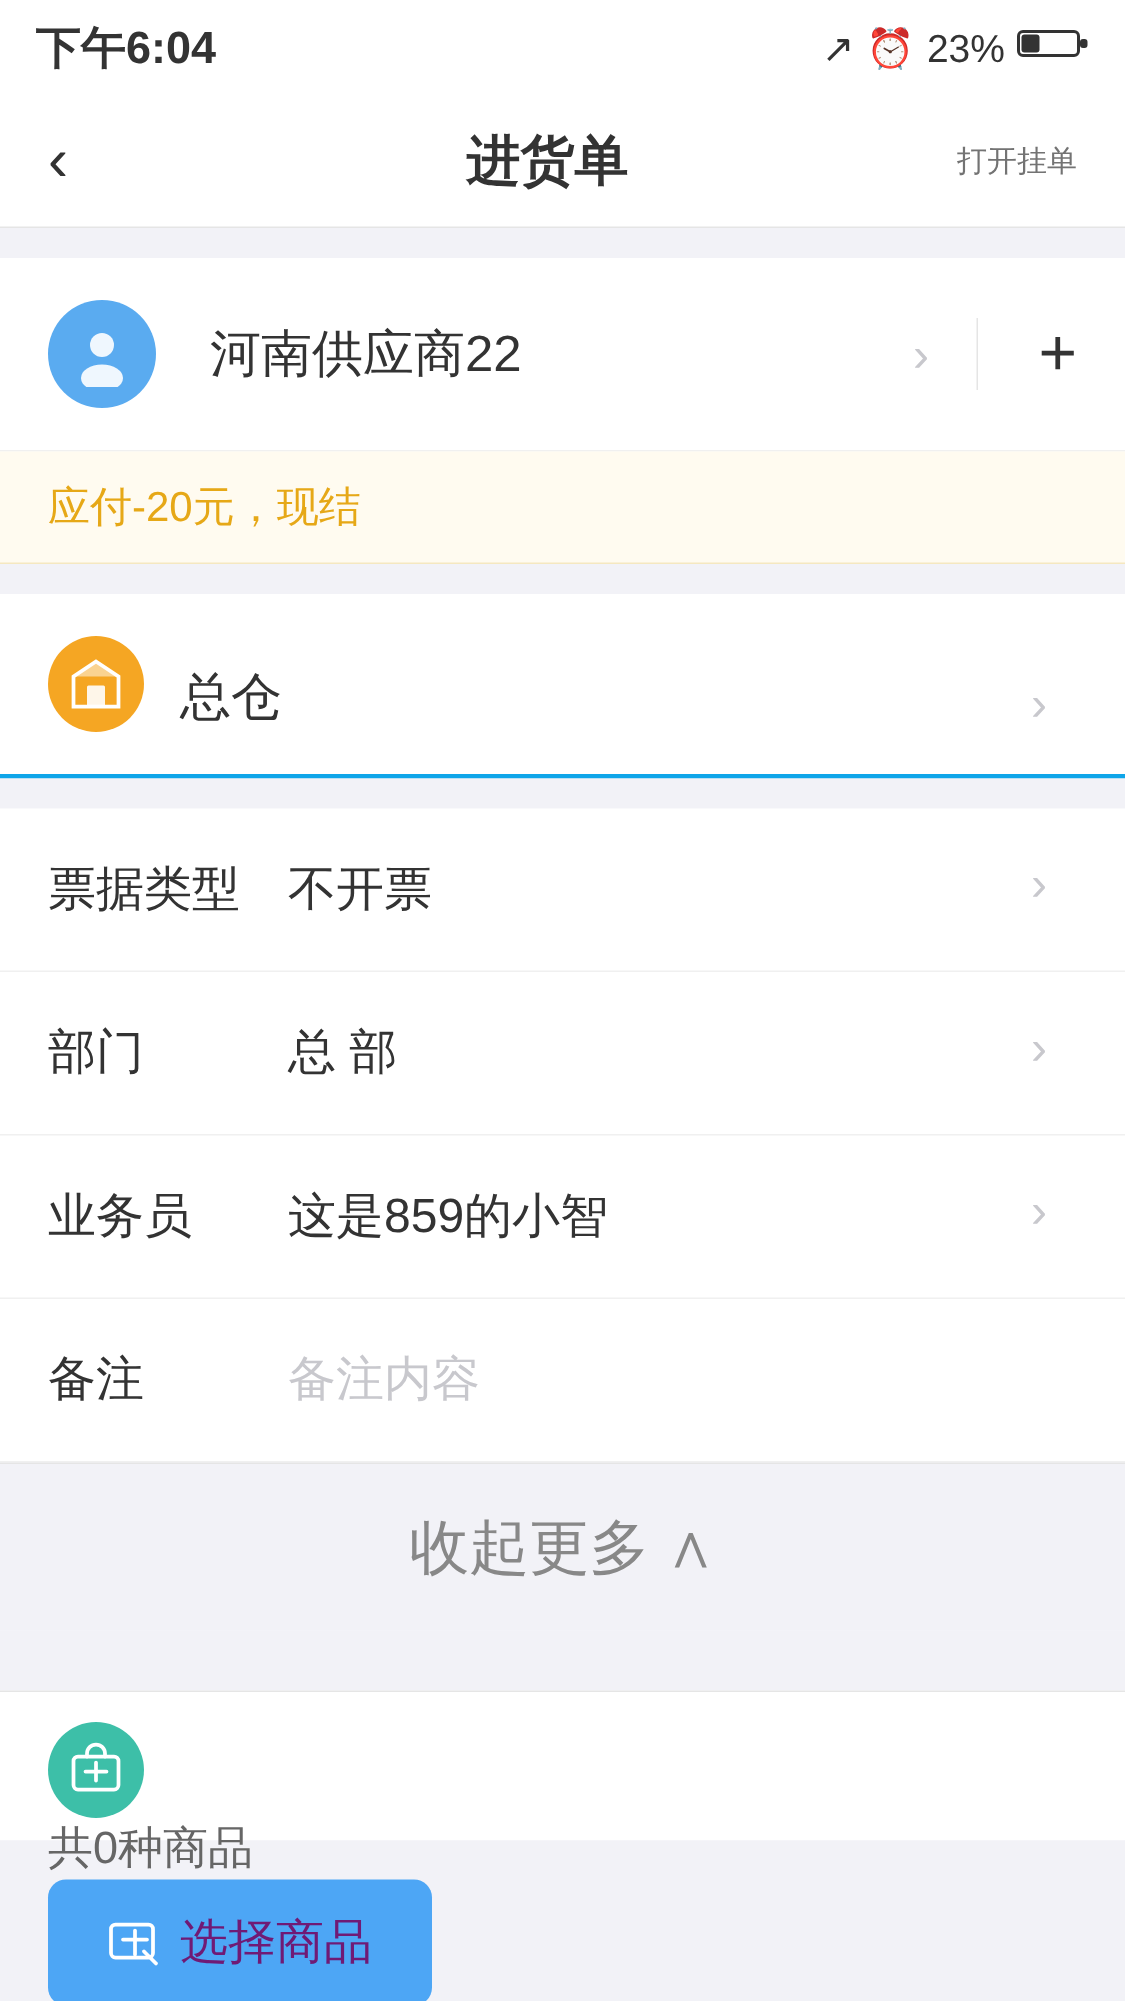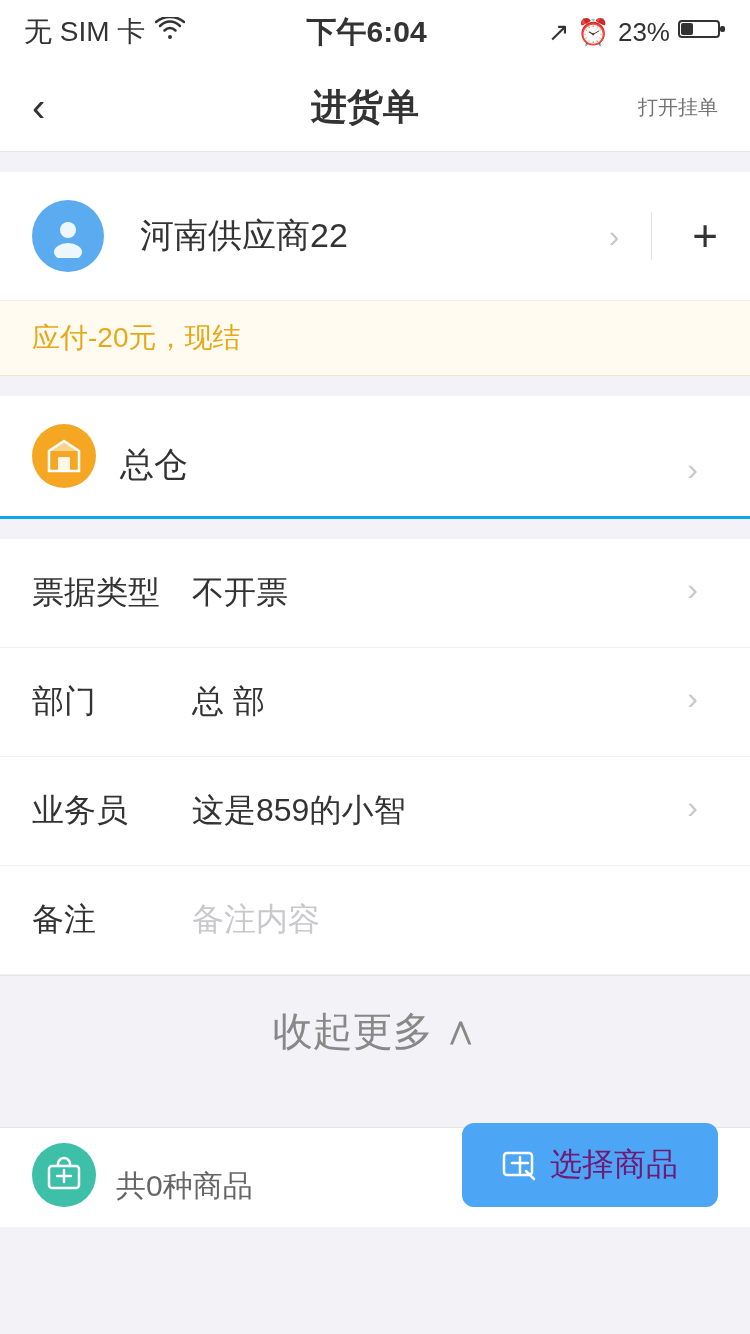--- a/index.html
+++ b/index.html
@@ -187,24 +187,25 @@
       color: #888;
       cursor: pointer;
       border-top: 1px solid #e5e5e5;
     }
 
     
     .bottom-bar {
       background: #fff;
       border-top: 1px solid #e5e5e5;
       display: flex;
-      align-items: flex-end;
+      align-items: flex-start;
       padding: 20px 32px;
       height: 100px;
       margin-top: 20px;
+      flex-direction: column;
     }
     .product-count-icon {
       width: 64px;
       height: 64px;
       border-radius: 50%;
       background: #3dbfa8;
       display: flex;
       align-items: center;
       justify-content: center;
       margin-right: 20px;
@@ -234,31 +235,20 @@
     .gray-bg {
       flex: 1;
       background: #f2f2f7;
       min-height: 200px;
     }
   </style>
 </head>
 <body>
 
 <div class="status-bar">
-  <div class="status-left">
-    <span>无 SIM 卡</span>
-    <span class="wifi-icon">
-      <svg width="30" height="24" viewBox="0 0 30 24" fill="none">
-        <path d="M15 18a2 2 0 100 4 2 2 0 000-4z" fill="#333"></path>
-        <path d="M9.5 13.5C11 12 13 11 15 11s4 1 5.5 2.5" stroke="#333" stroke-width="2.5" stroke-linecap="round" fill="none"></path>
-        <path d="M5 9C7.8 6.2 11.2 4.5 15 4.5s7.2 1.7 10 4.5" stroke="#333" stroke-width="2.5" stroke-linecap="round" fill="none"></path>
-        <path d="M1 5C4.7 1.8 9.6 0 15 0s10.3 1.8 14 5" stroke="#333" stroke-width="2.5" stroke-linecap="round" fill="none"></path>
-      </svg>
-    </span>
-  </div>
   <div class="status-center">下午6:04</div>
   <div class="status-right">
     <span>↗</span>
     <span>⏰</span>
     <span>23%</span>
     <span>
       <svg width="48" height="24" viewBox="0 0 48 24" fill="none">
         <rect x="1" y="4" width="40" height="16" rx="3" stroke="#333" stroke-width="2" fill="none"></rect>
         <rect x="3" y="6" width="12" height="12" rx="2" fill="#333"></rect>
         <rect x="42" y="9" width="5" height="6" rx="2" fill="#333"></rect>

